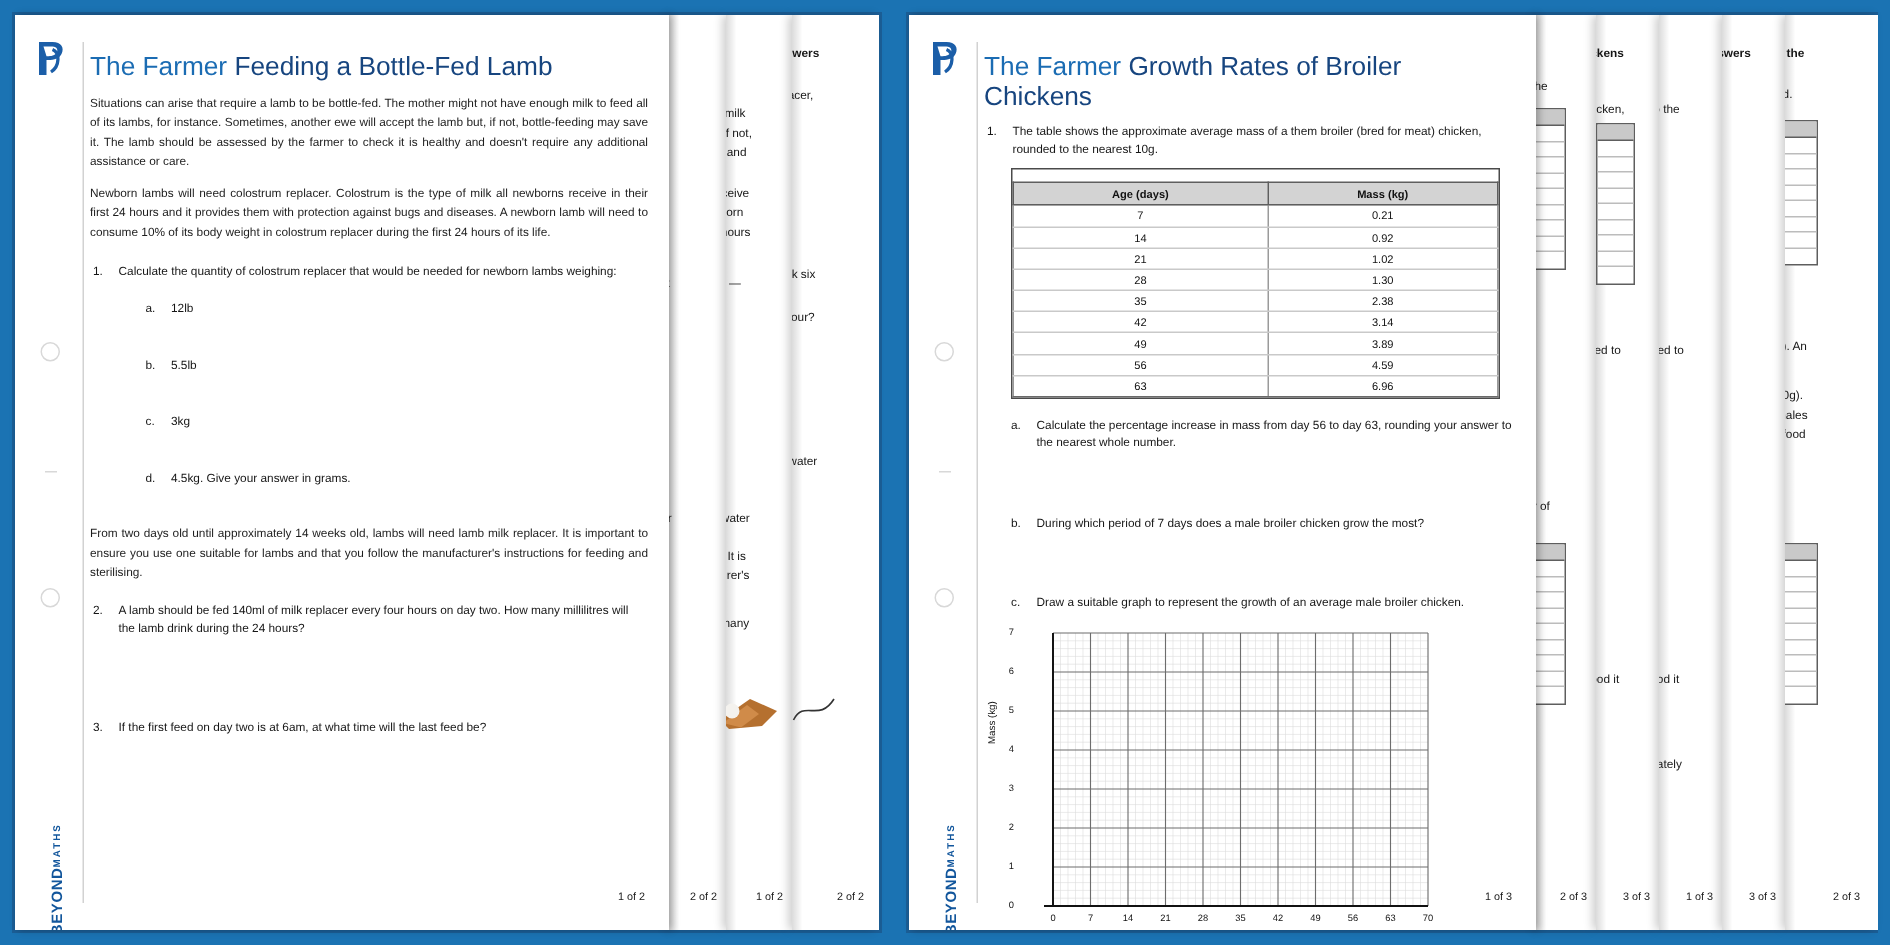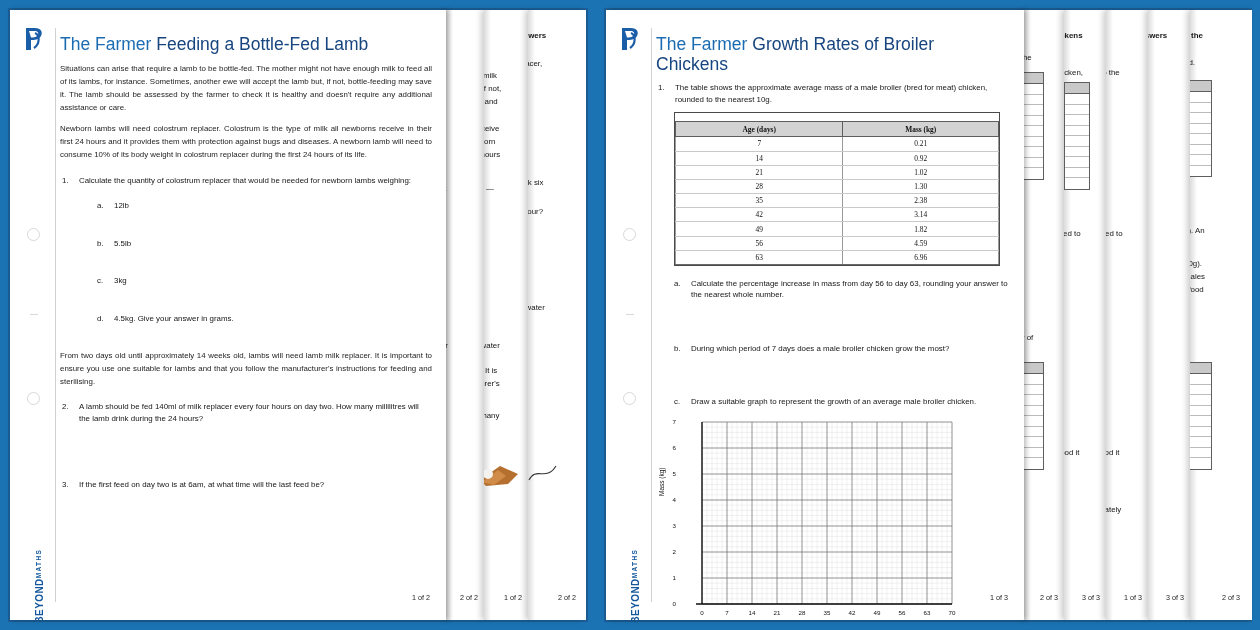--- a/index.html
+++ b/index.html
@@ -72,21 +72,21 @@
   ol.qlist { list-style: none; margin-top: 13px; }
   ol.qlist > li { position: relative; padding-left: 19px; font-size: 7.9px; color: #161616; line-height: 1.45; }
   ol.qlist > li > .num { position: absolute; left: 2px; top: 0; }
   .q-gap-c { margin-top: 55px; }
 
   ol.sublist { list-style: none; margin-top: 14px; padding-left: 18px; }
   ol.sublist > li { position: relative; padding-left: 17px; font-size: 7.9px; color: #161616; margin-bottom: 26px; line-height: 1.45; }
   ol.sublist > li > .num { position: absolute; left: 0; top: 0; }
 
   
-  .data-table { width: 100%; border-collapse: collapse; margin-top: 8px; font-size: 7.4px; color: #111; font-family: Liberation Serif, serif; }
+  .data-table { width: 100%; border-collapse: collapse; margin-top: 8px; font-size: 7.4px; color: #111; }
   .data-table th, .data-table td {
     border: 1px solid #7e7e7e; text-align: center; padding: 2.1px 0; font-weight: normal;
   }
   .data-table thead th { background: #d3d3d3; border-color: #5e5e5e; font-weight: bold; padding: 2.6px 0; }
   .data-table tbody td { border-left: 1px solid #9a9a9a; border-right: 1px solid #9a9a9a;
                          border-top: 1px solid #c9c9c9; border-bottom: 1px solid #c9c9c9; }
   .data-table tbody tr:last-child td { border-bottom: 1px solid #6a6a6a; }
   .tbl-wrap { border: 1px solid #4a4a4a; }
 
   
@@ -360,21 +360,21 @@
 
         <div class="body-area">
           <h1 class="title">
             <span>The Farmer</span>
             <b>Growth Rates of Broiler Chickens</b>
           </h1>
 
           <ol class="qlist" style="margin-top:8px;">
             <li>
               <span class="num">1.</span>
-              <span>The table shows the approximate average mass of a male broiler (bred for meat) chicken, rounded to the nearest 10g.</span>
+              <span>The table shows the approximate average mass of a them broiler (bred for meat) chicken, rounded to the nearest 10g.</span>
             </li>
           </ol>
 
           <div class="tbl-wrap" style="margin:7px 10px 0 18px;">
             <table class="data-table">
               <thead>
                 <tr>
                   <th>Age (days)</th>
                   <th>Mass (kg)</th>
                 </tr>
@@ -399,21 +399,21 @@
                 <tr>
                   <td>35</td>
                   <td>2.38</td>
                 </tr>
                 <tr>
                   <td>42</td>
                   <td>3.14</td>
                 </tr>
                 <tr>
                   <td>49</td>
-                  <td>1.82</td>
+                  <td>3.89</td>
                 </tr>
                 <tr>
                   <td>56</td>
                   <td>4.59</td>
                 </tr>
                 <tr>
                   <td>63</td>
                   <td>6.96</td>
                 </tr>
               </tbody>

